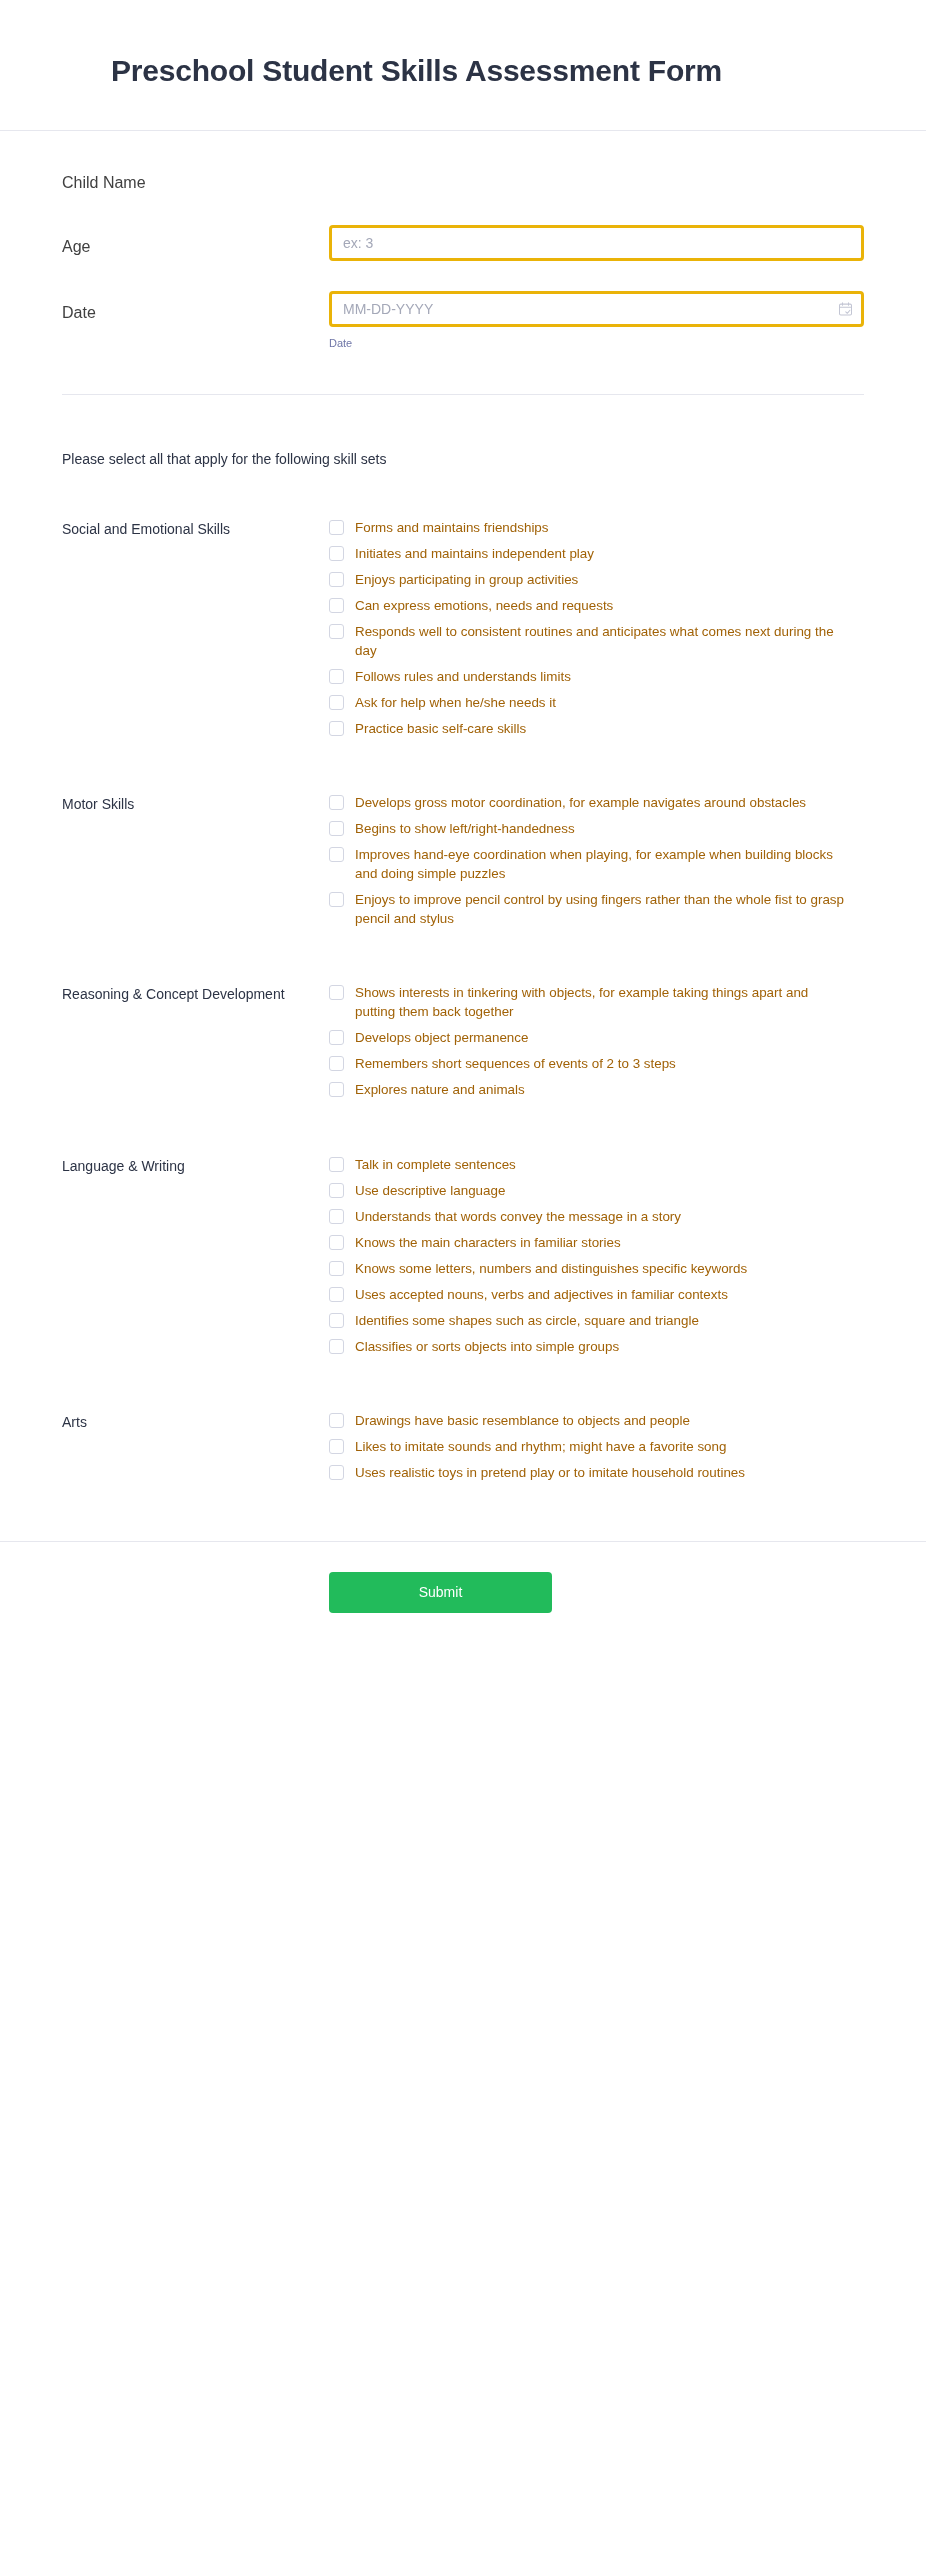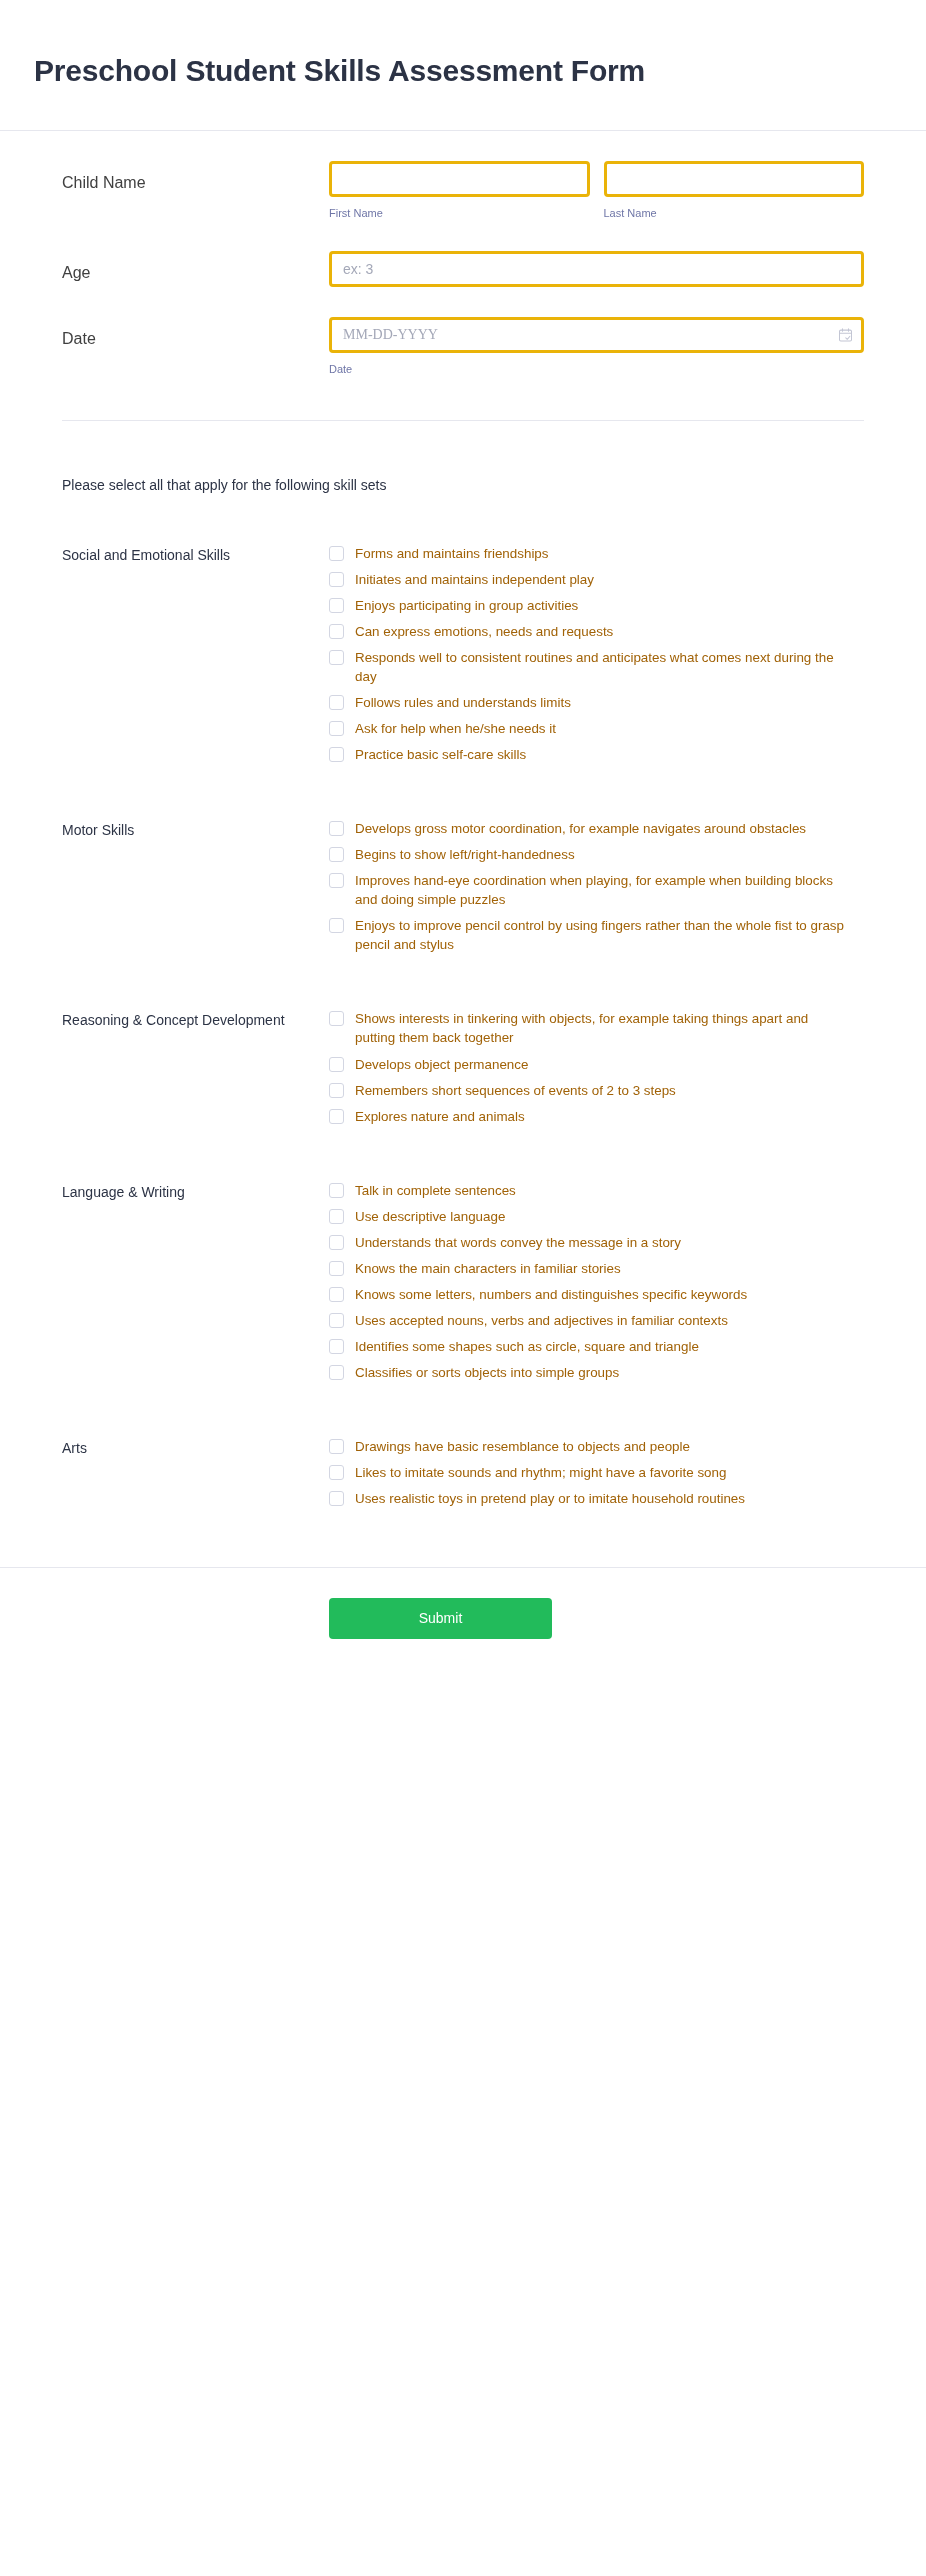--- a/index.html
+++ b/index.html
@@ -17,21 +17,22 @@
 
   .form-page {
     width: 926px;
     min-height: 2576px;
     background: #ffffff;
     position: relative;
   }
 
   
   .form-header {
-    padding: 52px 62px 40px 34px;
+    padding: 52px 62px 40px 58px;
+    text-align: center;
   }
 
   .form-title {
     font-size: 30px;
     line-height: 1.28;
     font-weight: 700;
     color: #2c3345;
     letter-spacing: -0.2px;
     max-width: 717px;
   }
@@ -98,21 +99,21 @@
     font-size: 11px;
     color: #6f76a7;
     margin-top: 9px;
     line-height: 1.3;
   }
 
   .input-wide { width: 100%; }
 
   .date-wrap { position: relative; }
 
-  .date-wrap .text-input { padding-right: 26px; font-family: Liberation Serif, serif; }
+  .date-wrap .text-input { padding-right: 26px; }
 
   .cal-icon {
     position: absolute;
     right: 11px;
     top: 50%;
     transform: translateY(-50%);
     width: 15px;
     height: 15px;
     pointer-events: none;
     color: #c3c6d4;
@@ -217,32 +218,20 @@
 
   <div class="form-header">
     <h1 class="form-title">Preschool Student Skills Assessment Form</h1>
   </div>
   <div class="header-rule"></div>
 
   <div class="form-body">
 
     <div class="field-row">
       <div class="field-label">Child Name</div>
-      <div class="field-control">
-        <div class="name-group">
-          <div class="name-sub">
-            <input class="text-input" type="text" placeholder="" style="">
-            <div class="sub-label">First Name</div>
-          </div>
-          <div class="name-sub">
-            <input class="text-input" type="text" placeholder="" style="">
-            <div class="sub-label">Last Name</div>
-          </div>
-        </div>
-      </div>
     </div>
 
     <div class="field-row">
       <div class="field-label">Age</div>
       <div class="field-control">
         <input class="text-input input-wide" type="text" placeholder="ex: 3" style="">
       </div>
     </div>
 
     <div class="field-row">

